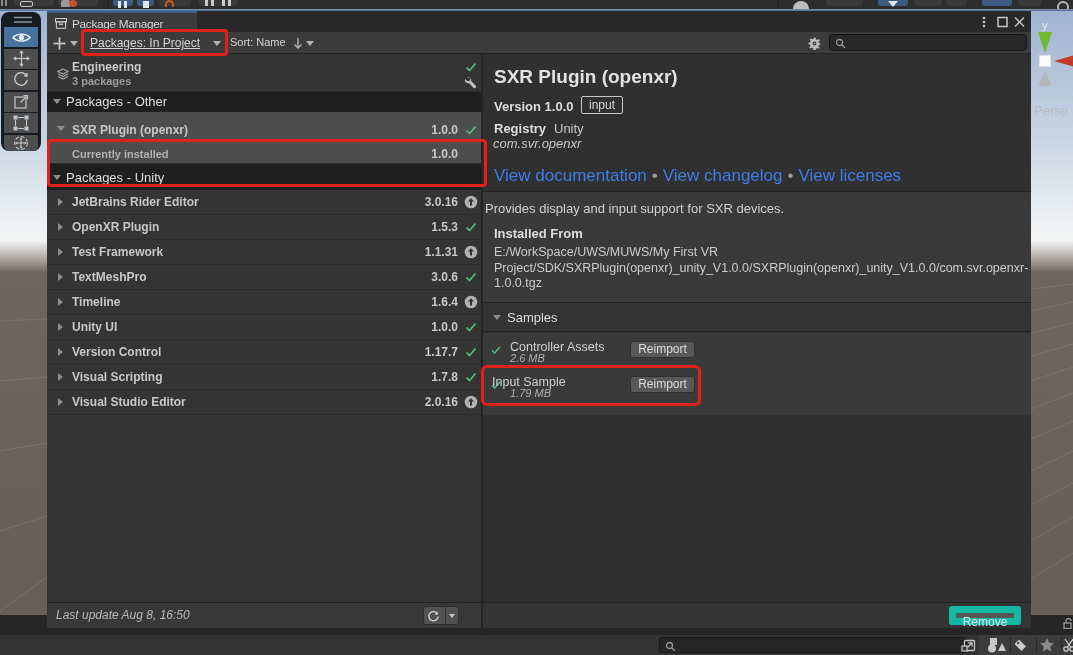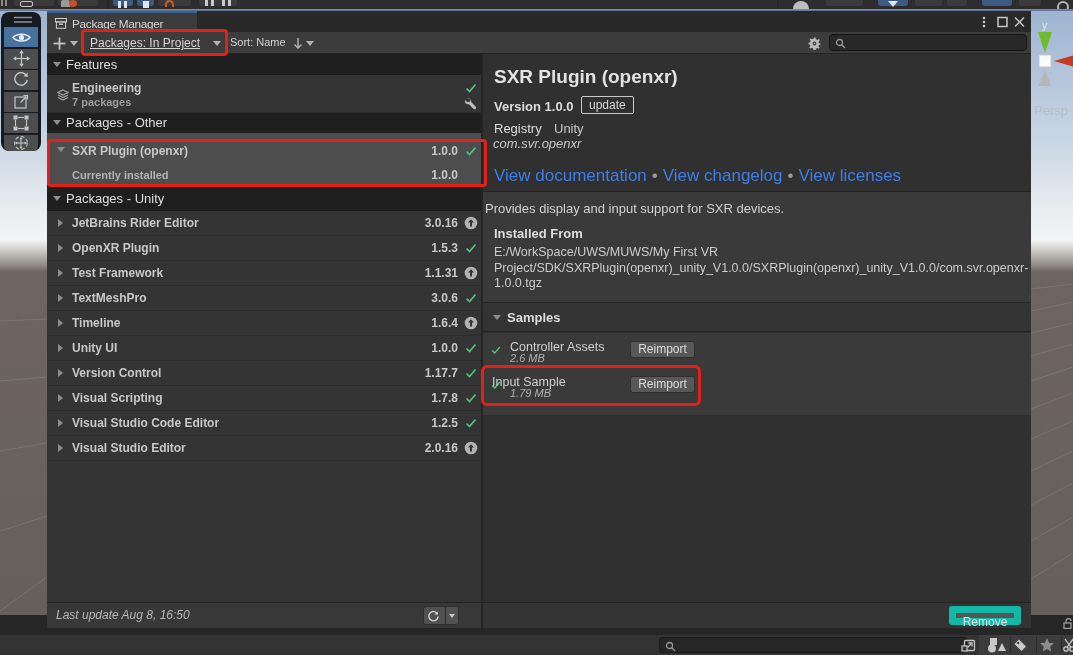--- a/index.html
+++ b/index.html
@@ -256,29 +256,28 @@
         </svg>
       <div class="abs" style="left:782px;top:2px;width:198px;height:17px;background:#282828;border:1px solid #151515;border-radius:4px;">
         <svg style="position:absolute;left:5px;top:3px;" width="11" height="11" viewBox="0 0 11 11" stroke="#9a9a9a" stroke-width="1.3" fill="none">
             <circle cx="4.5" cy="4.5" r="3"></circle>
             <line x1="7" y1="7" x2="10" y2="10"></line>
           </svg>
       </div>
     </div>
 
     <div id="list" class="abs">
-      <div class="hdr" style="height:21px;line-height:21px;"><div class="tri" style="top:8px;"></div>Features</div>
       <div class="row" style="height:38px;">
         <svg class="abs" style="left:10px;top:14px;" width="12" height="12" viewBox="0 0 12 12" fill="none" stroke="#a2a2a2" stroke-width="1.2">
             <path d="M6 1 L11 3.5 L6 6 L1 3.5 Z"></path>
             <path d="M1 6 L6 8.5 L11 6"></path>
             <path d="M1 8.5 L6 11 L11 8.5"></path>
           </svg>
         <div class="nm" style="top:6px;">Engineering</div>
-        <div class="abs" style="left:25px;top:21px;font-size:11px;color:#9c9c9c;">7 packages</div>
+        <div class="abs" style="left:25px;top:21px;font-size:11px;color:#9c9c9c;">3 packages</div>
         <svg class="ico" style="top:6px;" viewBox="0 0 14 14">
             <path class="chk" d="M2.5 7.5 L5.5 10.5 L11.5 3.5"></path>
           </svg>
         <svg class="ico" style="top:21px;" viewBox="0 0 14 14" fill="#c0c0c0">
             <path transform="scale(-1,1) translate(-14,0)" d="M11.2 2.2 a3.2 3.2 0 0 0 -4.3 3.9 L2.2 10.8 a1.5 1.5 0 0 0 2.1 2.1 L9 8.2 a3.2 3.2 0 0 0 3.9 -4.3 L10.6 6.2 L7.9 5.4 L7.1 2.7 Z"></path>
           </svg>
       </div>
       <div class="hdr" style="height:20px;line-height:20px;"><div class="tri" style="top:7px;"></div>Packages - Other</div>
       <div class="row" style="height:52px;background:#4d4d4d;border-bottom:1px solid #2c2c2c;">
         <div class="tri" style="border-left:4px solid transparent;border-right:4px solid transparent;border-top:5px solid #8e8e8e;top:14px;left:10px;"></div>
@@ -354,60 +353,52 @@
       <div class="row">
             <div class="tri"></div>
             <div class="nm">Visual Scripting</div>
             <div class="ver">1.7.8</div>
             <svg class="ico" viewBox="0 0 14 14">
               <path class="chk" d="M2.5 7.5 L5.5 10.5 L11.5 3.5"></path>
             </svg>
           </div>
       <div class="row">
             <div class="tri"></div>
-            <div class="nm">Visual Studio Code Editor</div>
-            <div class="ver">1.2.5</div>
-            <svg class="ico" viewBox="0 0 14 14">
-              <path class="chk" d="M2.5 7.5 L5.5 10.5 L11.5 3.5"></path>
-            </svg>
-          </div>
-      <div class="row">
-            <div class="tri"></div>
             <div class="nm">Visual Studio Editor</div>
             <div class="ver">2.0.16</div>
             <svg class="ico" viewBox="0 0 14 14">
               <circle cx="7" cy="7" r="6.3" fill="#b2b2b2"></circle>
               <path d="M7 3.2 L10 6.5 L8 6.5 L8 10.5 L6 10.5 L6 6.5 L4 6.5 Z" fill="#333"></path>
             </svg>
           </div>
       </div>
     </div>
 
     <div id="detail" class="abs">
       <div class="abs" style="left:11px;top:12px;font-size:19px;font-weight:bold;color:#e2e2e2;">SXR Plugin (openxr)</div>
       <div class="abs" style="left:11px;top:45px;font-size:13px;font-weight:bold;color:#dddddd;">Version 1.0.0</div>
-      <div class="abs" style="left:98px;top:42px;height:18px;padding:0 7px;border:1px solid #c8c8c8;border-radius:2px;font-size:12px;line-height:17px;color:#d6d6d6;">update</div>
-      <div class="abs" style="left:11px;top:67px;font-size:13px;font-weight:normal;color:#dddddd;">Registry</div>
+      <div class="abs" style="left:98px;top:42px;height:18px;padding:0 7px;border:1px solid #c8c8c8;border-radius:2px;font-size:12px;line-height:17px;color:#d6d6d6;">input</div>
+      <div class="abs" style="left:11px;top:67px;font-size:13px;font-weight:bold;color:#dddddd;">Registry</div>
       <div class="abs" style="left:71px;top:67px;font-size:13px;color:#c8c8c8;">Unity</div>
       <div class="abs" style="left:10px;top:82px;font-size:13px;font-style:italic;color:#c8c8c8;">com.svr.openxr</div>
       <div class="abs" style="left:11px;top:112px;font-size:17px;">
         <a class="lnk">View documentation</a><span style="color:#9a9a9a;padding:0 5px;">•</span><a class="lnk">View changelog</a><span style="color:#9a9a9a;padding:0 5px;">•</span><a class="lnk">View licenses</a>
       </div>
 
       <div class="abs" style="left:0;top:137px;width:548px;height:111px;background:#3a3a3a;border-top:1px solid #242424;">
         <div class="abs" style="left:2px;top:9px;font-size:13px;color:#d0d0d0;">Provides display and input support for SXR devices.</div>
         <div class="abs" style="left:11px;top:34px;font-size:13px;font-weight:bold;color:#dddddd;">Installed From</div>
         <div class="abs" style="left:11px;top:53px;width:530px;font-size:12.5px;color:#cccccc;line-height:15.5px;white-space:pre;">E:/WorkSpace/UWS/MUWS/My First VR
 Project/SDK/SXRPlugin(openxr)_unity_V1.0.0/SXRPlugin(openxr)_unity_V1.0.0/com.svr.openxr-
 1.0.0.tgz</div>
       </div>
 
       <div class="abs" style="left:0;top:248px;width:548px;height:30px;background:#343434;border-top:1px solid #242424;border-bottom:1px solid #242424;">
         <div style="position:absolute;left:10px;top:12px;width:0;height:0;border-left:4px solid transparent;border-right:4px solid transparent;border-top:5px solid #8e8e8e;"></div>
-        <div class="abs" style="left:24px;top:7px;font-size:13px;font-weight:bold;color:#dddddd;">Samples</div>
+        <div class="abs" style="left:24px;top:7px;font-size:13px;font-weight:normal;color:#dddddd;">Samples</div>
       </div>
 
       <div class="abs" style="left:0;top:279px;width:548px;height:82px;background:#3a3a3a;">
         <svg class="abs" style="left:7px;top:11px;" width="12" height="12" viewBox="0 0 14 14">
             <path class="chk" d="M2.5 7.5 L5.5 10.5 L11.5 3.5"></path>
           </svg>
         <div class="abs" style="left:27px;top:7px;font-size:12.5px;color:#cfcfcf;">Controller Assets</div>
         <div class="abs" style="left:27px;top:19px;font-size:11px;font-style:italic;color:#b0b0b0;">2.6 MB</div>
         <div class="abs" style="left:147px;top:8px;width:65px;height:17px;background:#585858;border:1px solid #303030;border-radius:3px;font-size:12px;color:#dcdcdc;text-align:center;line-height:15px;">Reimport</div>
         <svg class="abs" style="left:7px;top:46px;" width="12" height="12" viewBox="0 0 14 14">

